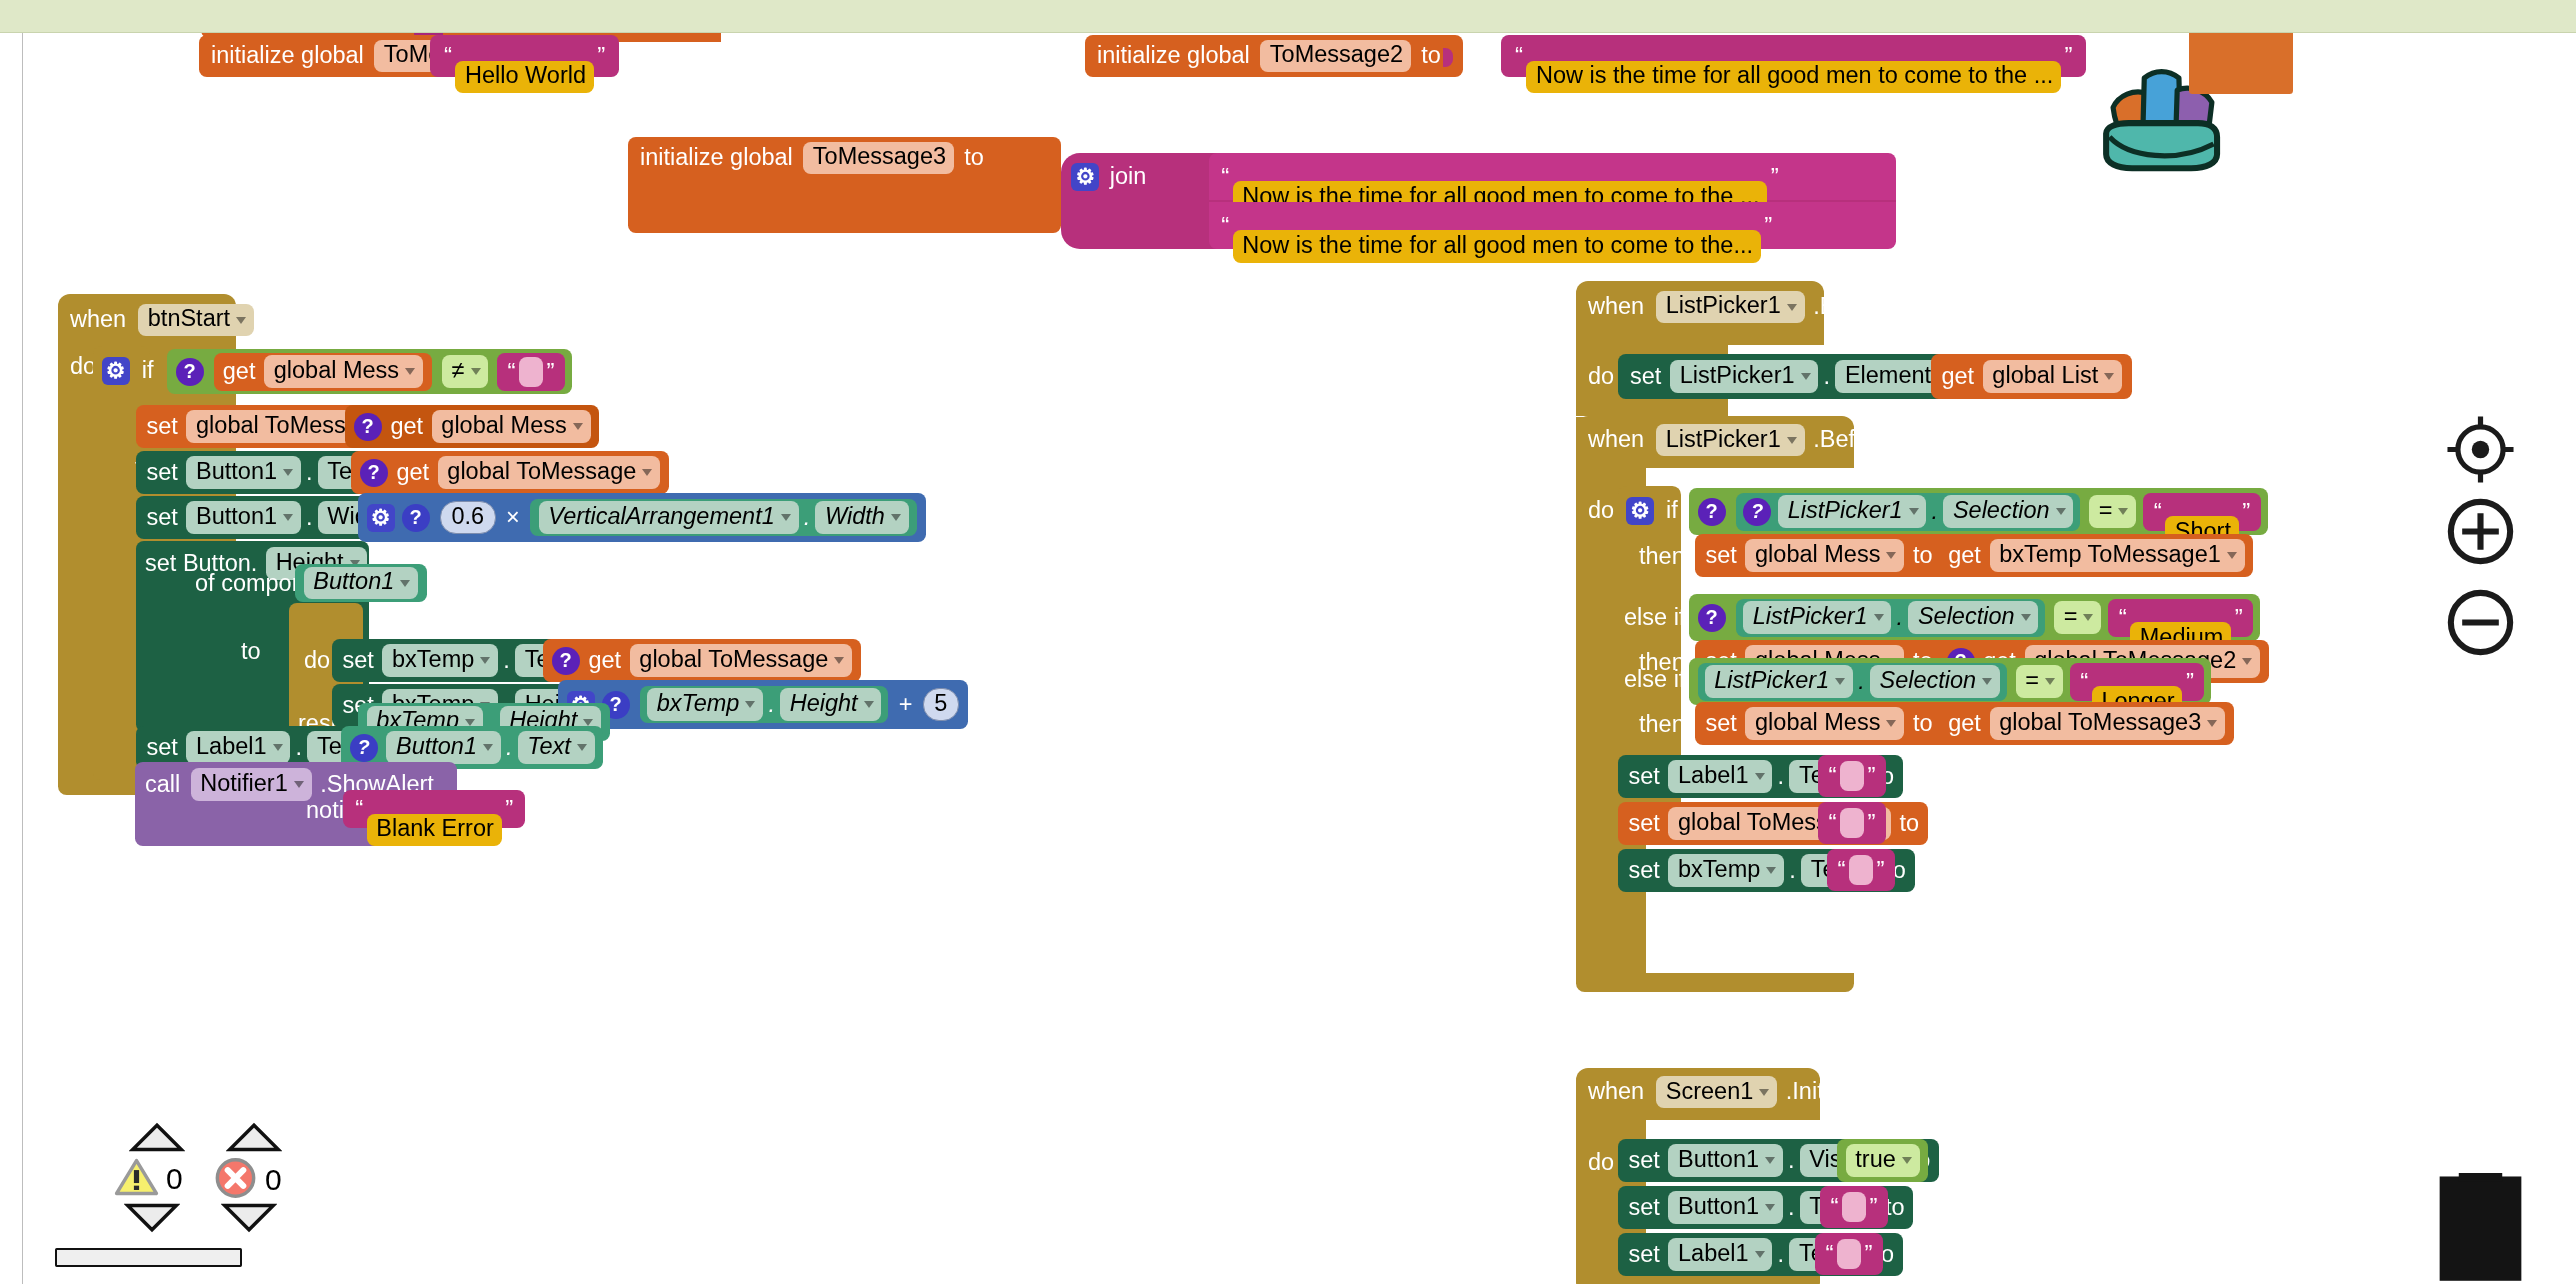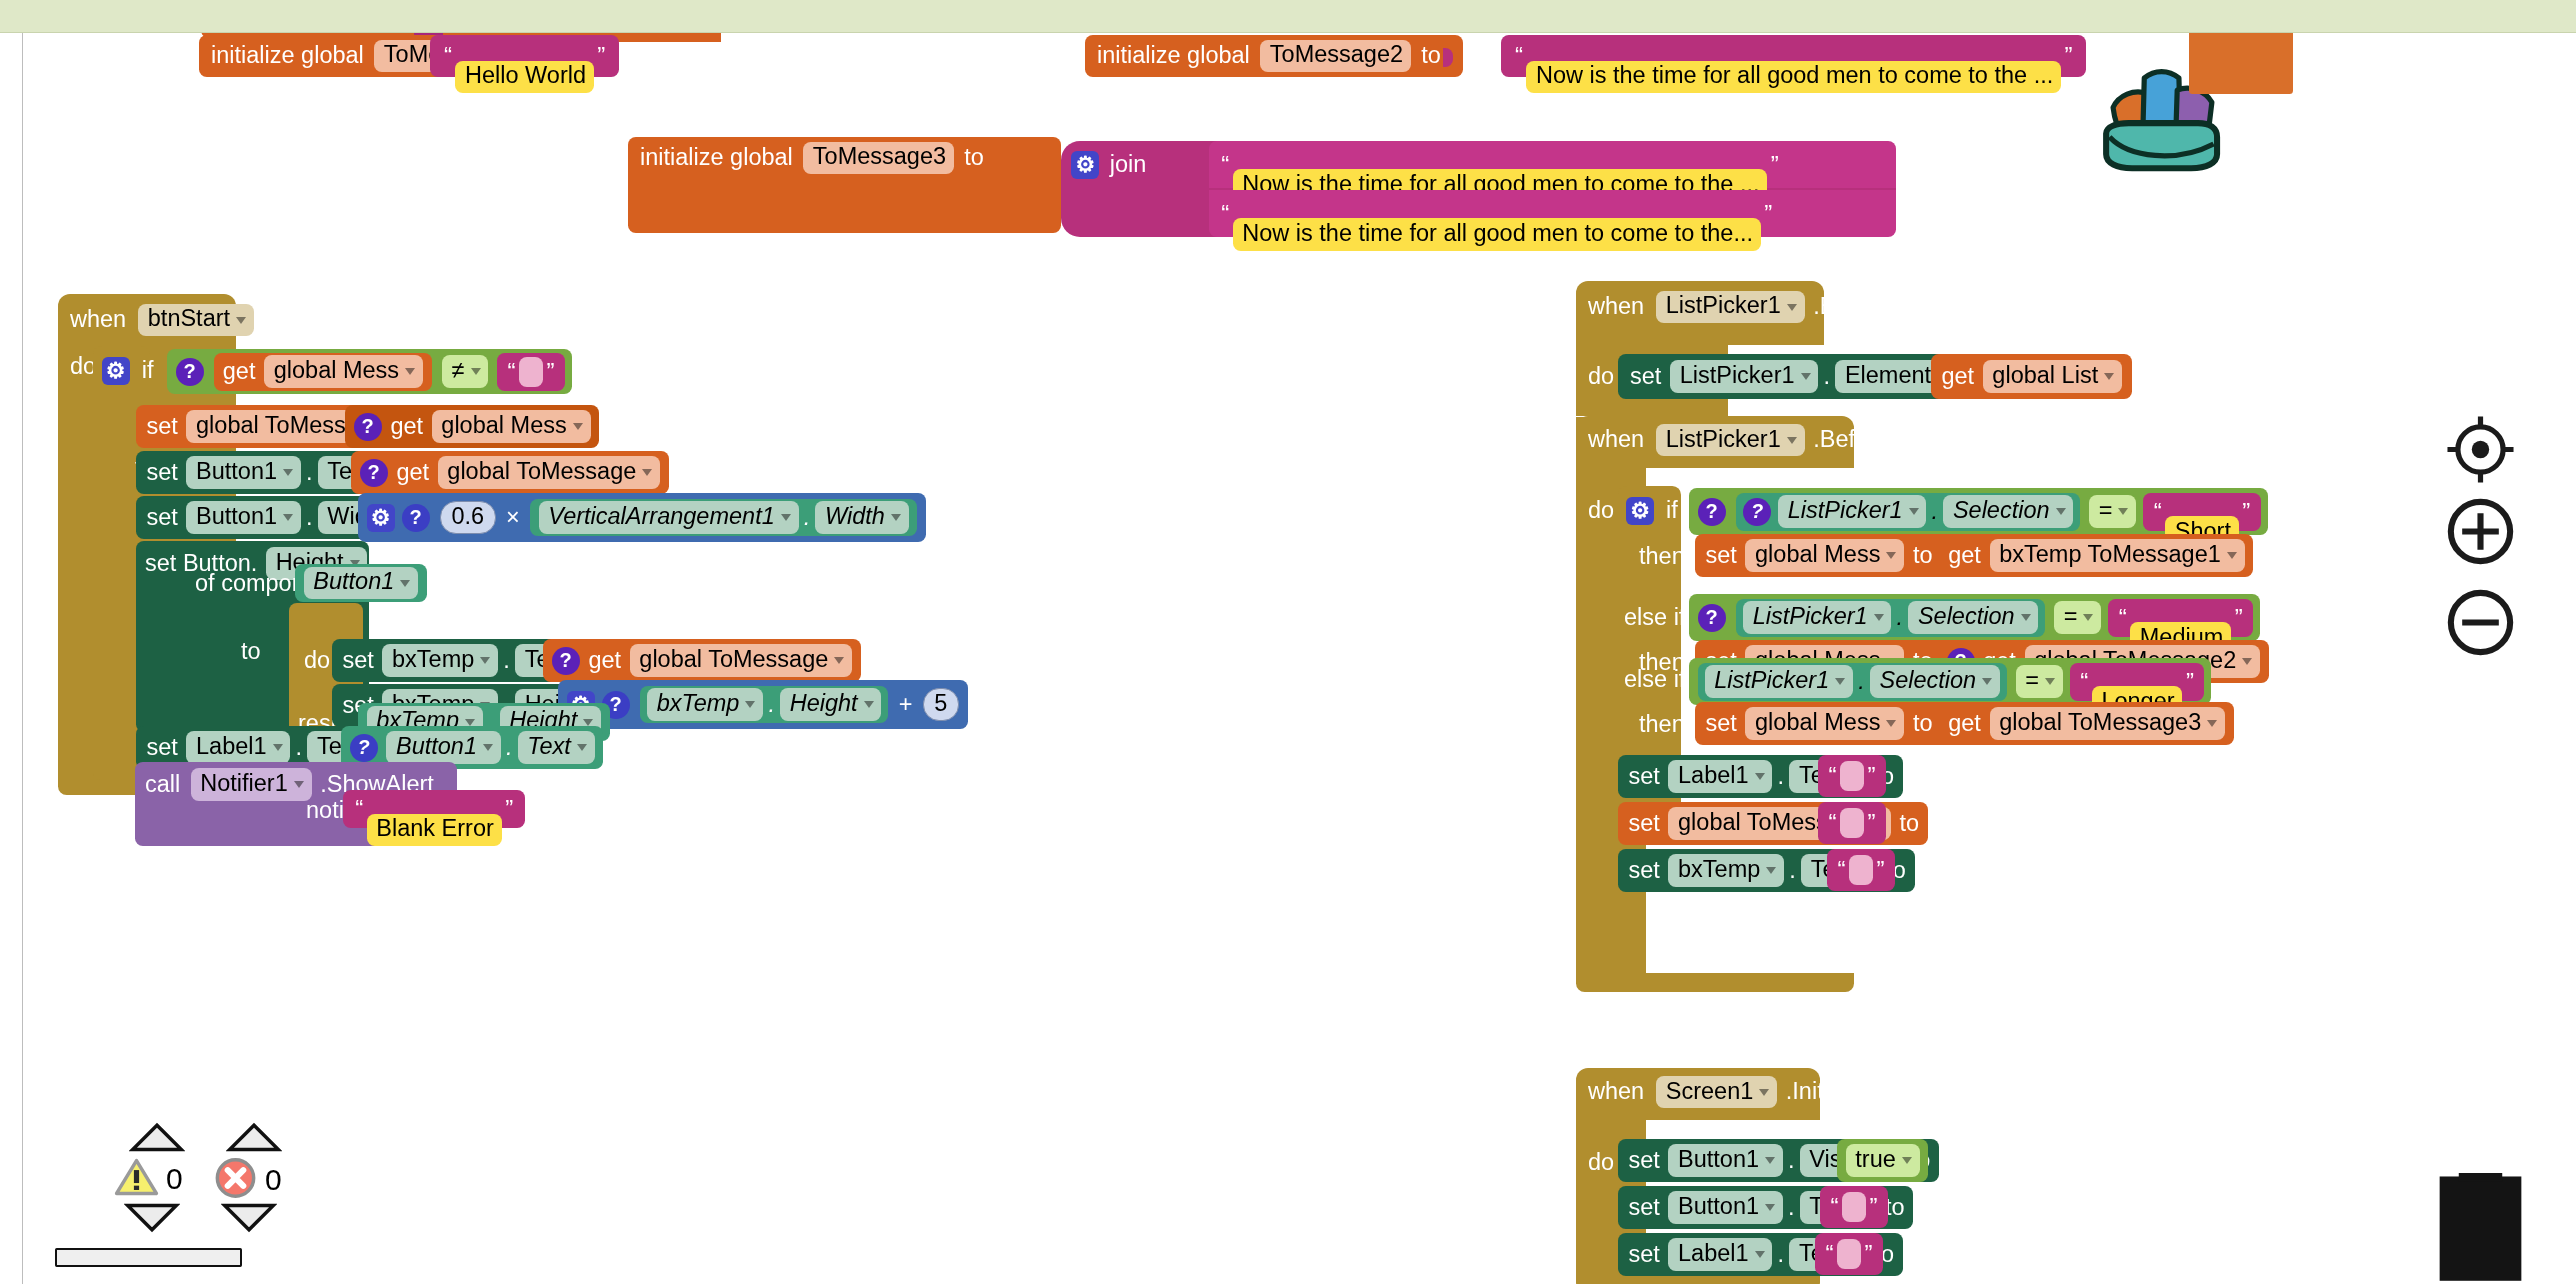--- a/index.html
+++ b/index.html
@@ -32,21 +32,21 @@
     font-size:23.5px; color:#000; white-space:nowrap; line-height:1;
   }
   .fld .car{
     width:0;height:0;border-left:5.2px solid transparent;border-right:5.2px solid transparent;
     border-top:7px solid rgba(0,0,0,.45); margin-top:2.6px;
   }
   .fld-light{ background:#f2bca0; }           
   .fld-event{ background:#e0d3b0; }           
   .fld-comp{ background:#b3d2c2; }            
   .fld-purple{ background:#cdb3da;text-align:center; }
-  .fld-text{ background:#fde047;margin-top:42px; }            
+  .fld-text{ background:#eab308;margin-top:42px; }            
   .fld-bool{ background:#cdeaa0; }
   .fld-num{ background:#cfd9ef; border:1.7px solid #7d8dae; border-radius:16px; padding:2.6px 10.4px 4.3px; }
   
   .c-var  { background:#d6601f; }             
   .c-var-d{ background:#c4550f; }
   .c-txt  { background:#b7307c; }             
   .c-ctl  { background:#b18e2e; }             
   .c-logic{ background:#77ab41; }             
   .c-math { background:#3f6bb0; }             
   .c-comp { background:#1d6144; }             
@@ -130,21 +130,21 @@
   <div class="blk" style="left:605px;top:104px;">
     <div class="c-var rad" style="width:433px;height:96px;"></div>
     <div class="row" style="position:absolute;left:0;top:0;height:42px;padding:0 10.4px 0 12px;">
       <span class="lbl">initialize global</span>
       <span class="fld fld-light" style="margin-left:10.4px;">
         <span>ToMessage3</span>
       </span>
       <span class="lbl" style="margin-left:10.4px;">to</span>
     </div>
 
-    <div style="position:absolute;left:433px;top:4px;width:835px;height:96px;background:#b7307c;border-radius:19px;">
+    <div style="position:absolute;left:433px;top:16px;width:835px;height:96px;background:#b7307c;border-radius:19px;">
       <div class="row" style="height:48px;padding:0 8.7px 0 10.4px;">
         <span class="mut gear"></span>
         <span class="lbl" style="margin-left:10.4px;">join</span>
       </div>
 
       <div class="row" style="position:absolute;left:148px;top:0;width:687px;height:47px;background:#c4358a;border-radius:7.8px 7.8px 0 0;padding:0 8.7px;">
         <span class="quote">“</span>
         <span class="fld fld-text">
           <span>Now is the time for all good men to come to the ...</span>
         </span>

